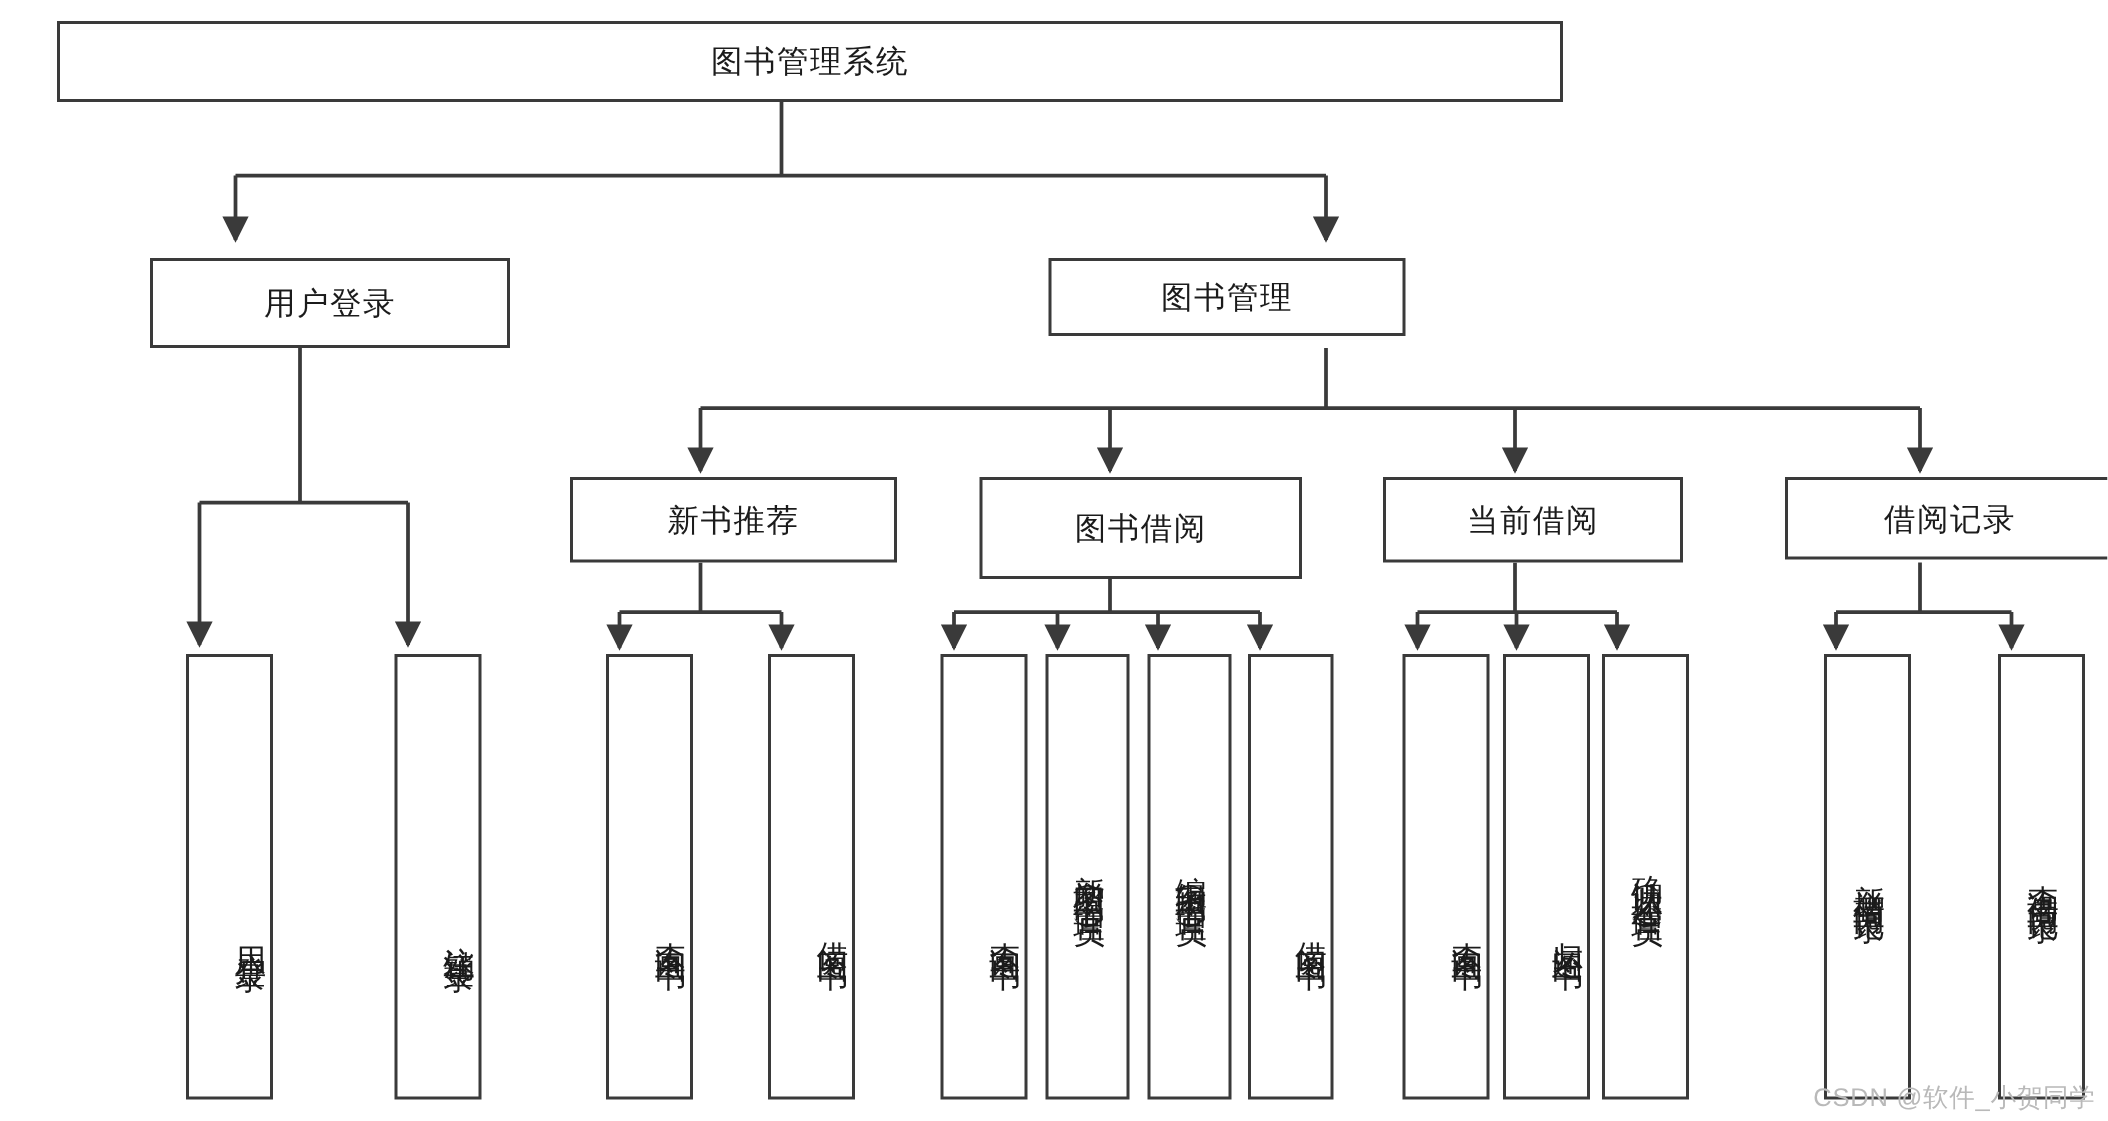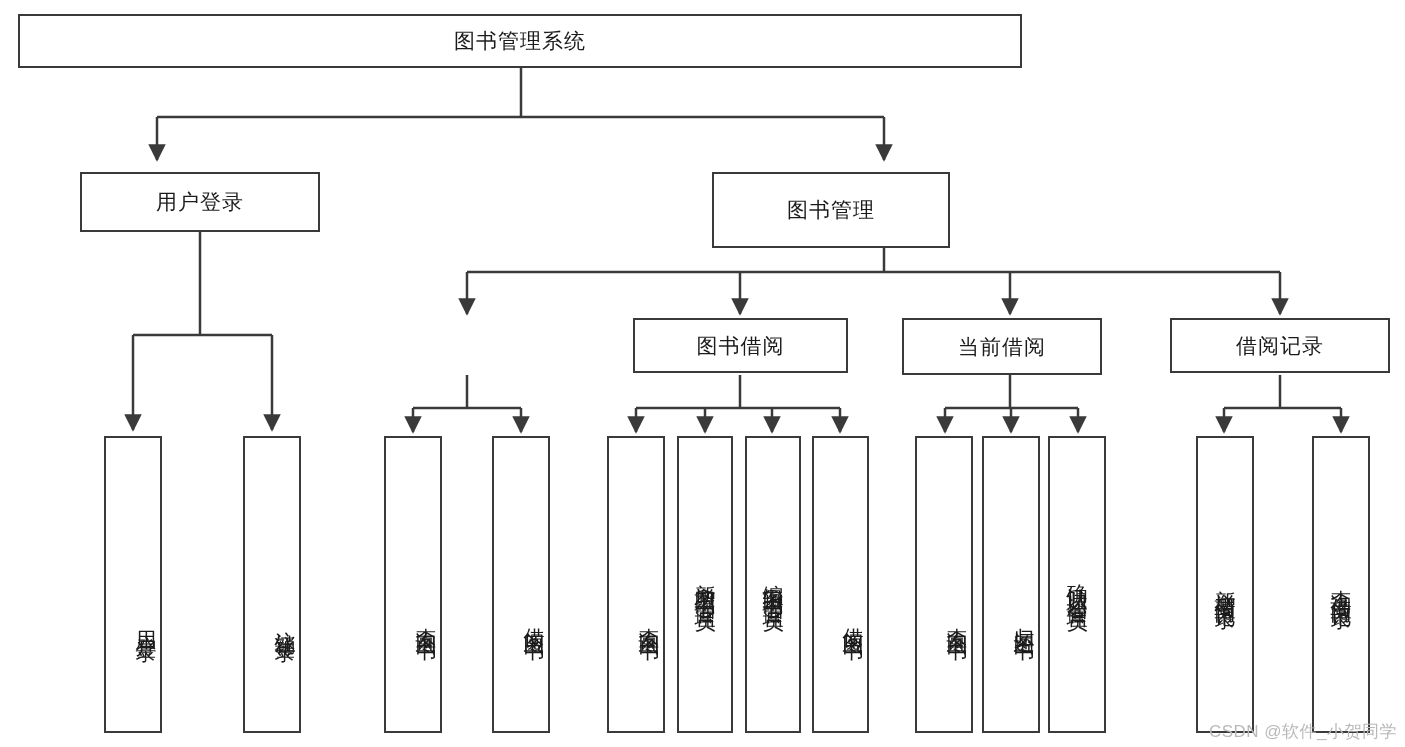--- a/index.html
+++ b/index.html
@@ -19,20 +19,21 @@
   }
   .node {
     position: absolute;
     box-sizing: border-box;
     border: 2.5px solid #3a3a3a;
     background: #ffffff;
     display: flex;
     align-items: center;
     justify-content: center;
     color: #1b1b1b;
+    margin-left: 20px;
   }
   .node.horiz {
     font-size: 21px;
     letter-spacing: 1px;
   }
   .node.vert {
     writing-mode: vertical-rl;
     text-orientation: upright;
     font-size: 21px;
     letter-spacing: 4px;
@@ -123,25 +124,28 @@
     </g>
   </svg>
 
   <div class="node horiz" style="left:18px; top:14px; width:1004px; height:54px;">
     <span class="label">图书管理系统</span>
   </div>
 
   <div class="node horiz" style="left:80px; top:172px; width:240px; height:60px;">
     <span class="label">用户登录</span>
   </div>
-  <div class="node horiz" style="left:712px; top:172px; width:238px; height:76px;">
+  <div class="node horiz" style="left:679px; top:172px; width:238px; height:52px;">
     <span class="label">图书管理</span>
   </div>
 
-  <div class="node horiz" style="left:633px; top:318px; width:215px; height:55px;">
+  <div class="node horiz" style="left:360px; top:318px; width:218px; height:57px;">
+    <span class="label">新书推荐</span>
+  </div>
+  <div class="node horiz" style="left:633px; top:318px; width:215px; height:68px;">
     <span class="label">图书借阅</span>
   </div>
   <div class="node horiz" style="left:902px; top:318px; width:200px; height:57px;">
     <span class="label">当前借阅</span>
   </div>
   <div class="node horiz" style="left:1170px; top:318px; width:220px; height:55px;">
     <span class="label">借阅记录</span>
   </div>
 
   <div class="node vert" style="left:104px; top:436px; width:58px; height:297px; padding-top:74px;">

